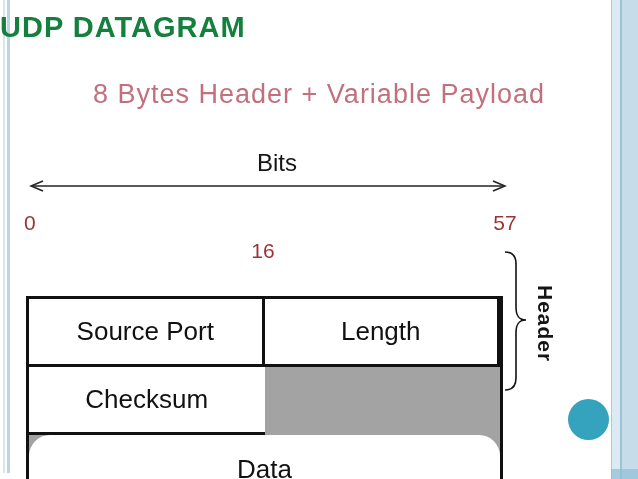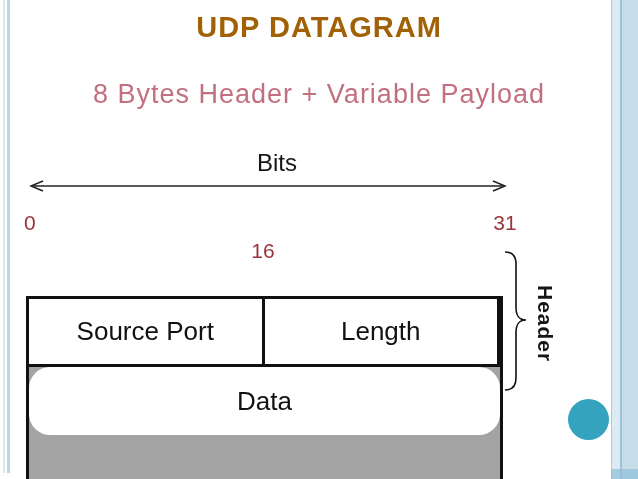--- a/index.html
+++ b/index.html
@@ -23,22 +23,22 @@
       #a9ccdf 0px, #a9ccdf 1px,
       #dcebf3 1px, #dcebf3 9px,
       #9dc3d7 9px, #9dc3d7 11px,
       #c6dce9 11px, #c6dce9 27px);
   }
   .right-band-accent { position: absolute; left: 611px; top: 469px; width: 27px; height: 10px; background: #8fbed9; opacity: .7; }
 
   
   .title {
     position: absolute; left: 0; top: 11px; width: 638px;
-    text-align: center; font-size: 29px; font-weight: bold;
-    letter-spacing: 1px; color: #a16207;
+    text-align: left; font-size: 29px; font-weight: bold;
+    letter-spacing: 1px; color: #15803d;
   }
   .subtitle {
     position: absolute; left: 0; top: 79px; width: 638px;
     text-align: center; font-size: 27px; font-weight: normal;
     letter-spacing: 1px; color: #c3707e;
   }
 
   
   .bits-label {
     position: absolute; left: 277px; top: 149px; transform: translateX(-50%);
@@ -94,25 +94,26 @@
   <div class="subtitle">8 Bytes Header + Variable Payload</div>
 
   <div class="bits-label">Bits</div>
   <svg class="arrow-svg" width="488" height="16" viewBox="0 0 488 16">
     <line x1="8" y1="8" x2="480" y2="8" stroke="#222222" stroke-width="1.5"></line>
     <path d="M19,3 L7,8 L19,13" fill="none" stroke="#222222" stroke-width="1.5"></path>
     <path d="M469,3 L481,8 L469,13" fill="none" stroke="#222222" stroke-width="1.5"></path>
   </svg>
   <div class="tick tick-0">0</div>
   <div class="tick tick-16">16</div>
-  <div class="tick tick-31">31</div>
+  <div class="tick tick-31">57</div>
 
   <div class="dgram">
     <div class="cell rb bb">Source Port</div>
     <div class="cell rb bb">Length</div>
+    <div class="cell bb">Checksum</div>
     <div class="cell span2">Data</div>
   </div>
 
   <svg class="brace-svg" width="36" height="152" viewBox="0 0 36 152">
     <path d="M5,7 C13,7 16,11 16,19 L16,62 C16,70 18,75 26,75 C18,75 16,80 16,88 L16,133 C16,141 13,145 5,145" fill="none" stroke="#111111" stroke-width="1.6"></path>
   </svg>
   <div class="header-label">Header</div>
 
   <div class="accent-circle"></div>
 

